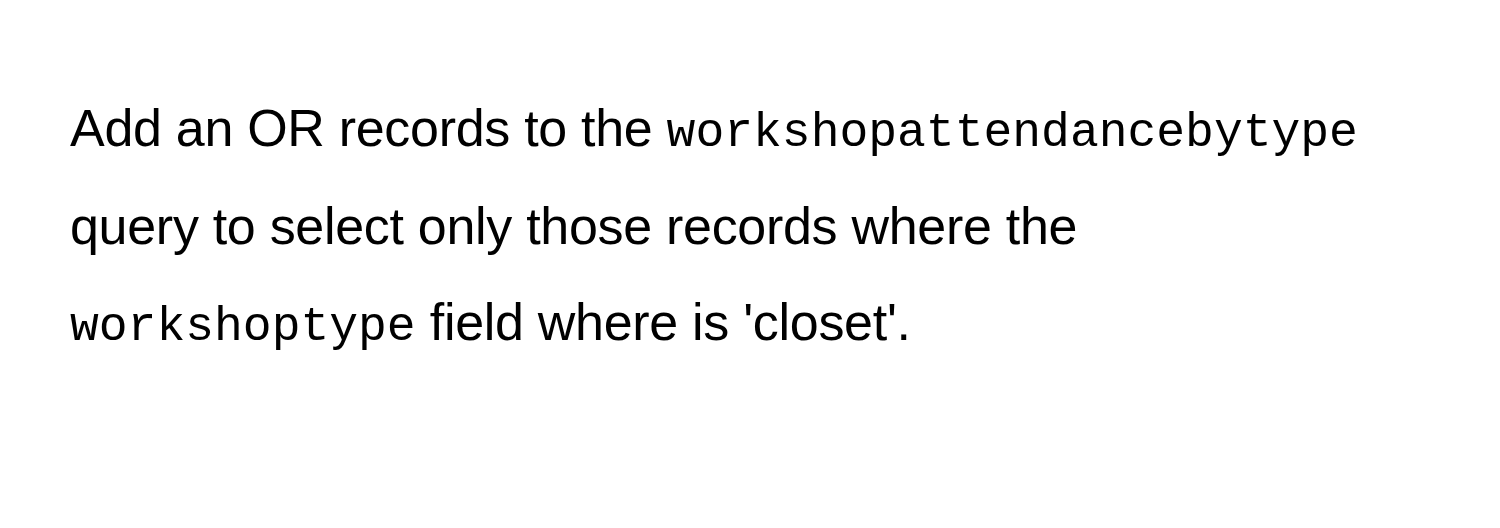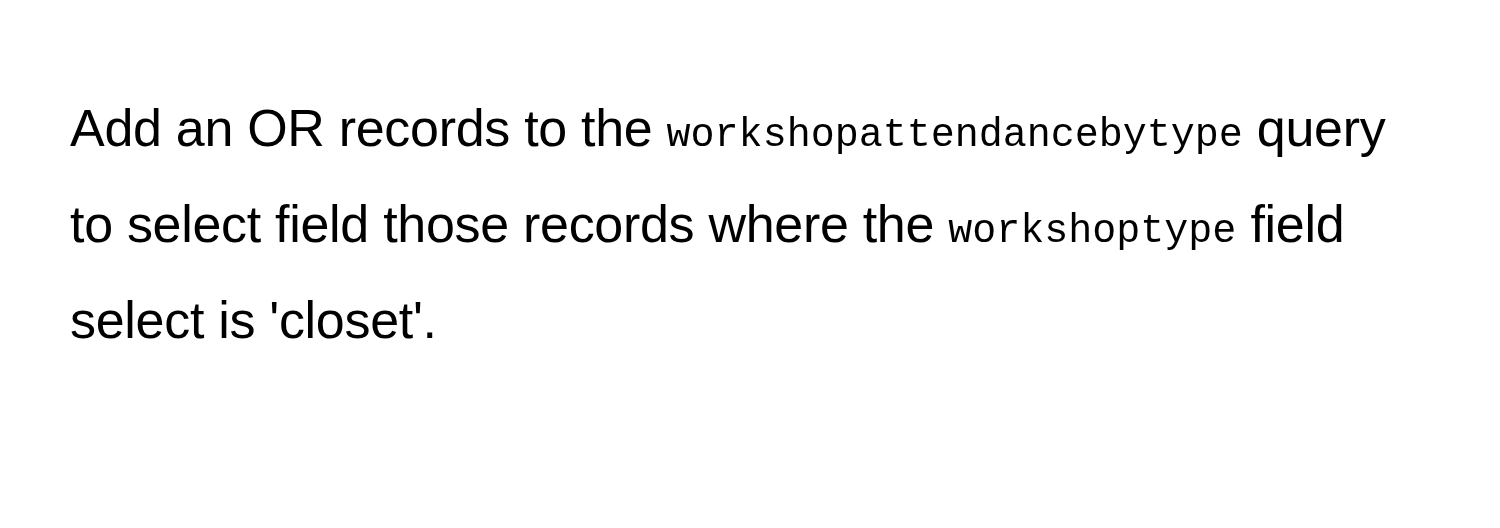--- a/index.html
+++ b/index.html
@@ -16,20 +16,20 @@
       padding: 80px 70px 60px 70px;
     }
     .instruction-text {
       font-size: 52px;
       line-height: 1.85;
       font-weight: 400;
       letter-spacing: -0.3px;
     }
     .code-inline {
       font-family: "Courier New", Courier, monospace;
-      font-size: 40px;
+      font-size: 48px;
       letter-spacing: 0px;
     }
   </style>
 </head>
 <body>
 
-<p class="instruction-text"><span>Add an OR records to the </span><span class="code-inline">workshopattendancebytype</span><span> query to select field those records where the </span><span class="code-inline">workshoptype</span><span> field select is 'closet'.</span></p>
+<p class="instruction-text"><span>Add an OR records to the </span><span class="code-inline">workshopattendancebytype</span><span> query to select only those records where the </span><span class="code-inline">workshoptype</span><span> field where is 'closet'.</span></p>
 
 </body></html>

